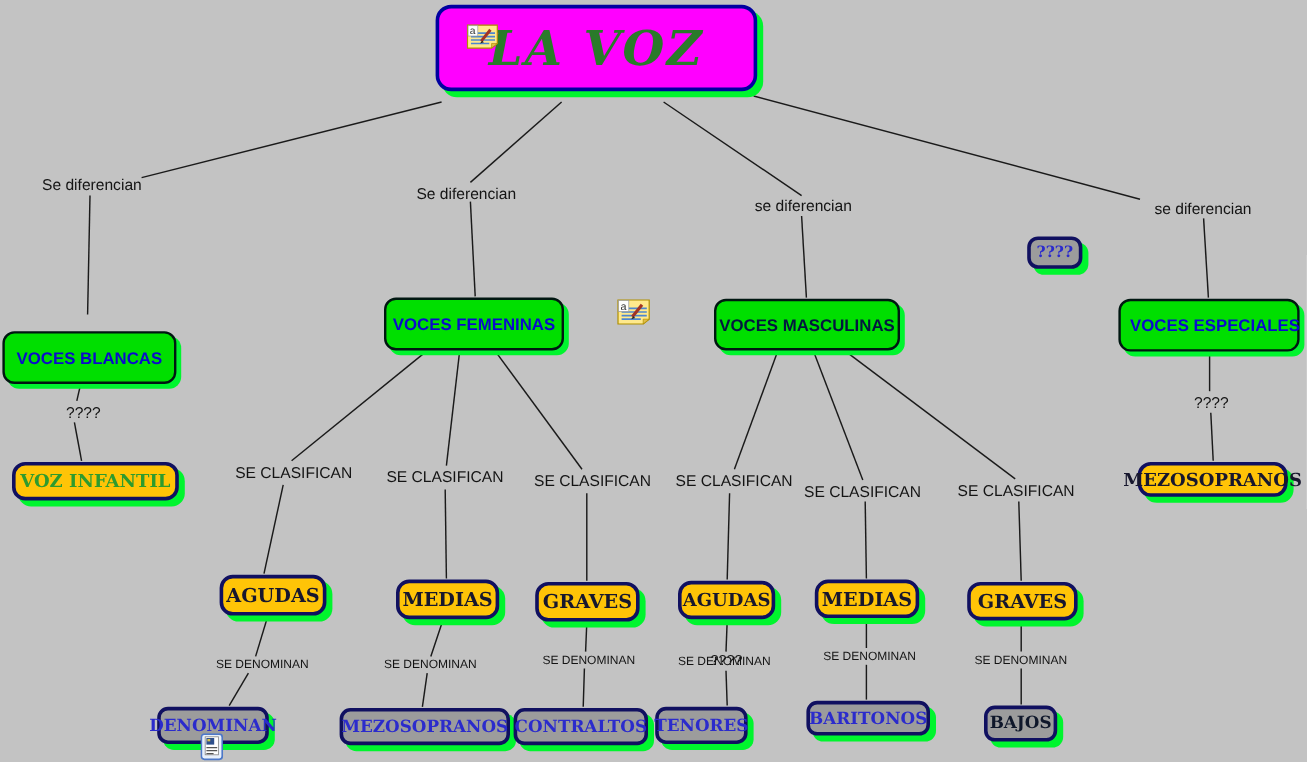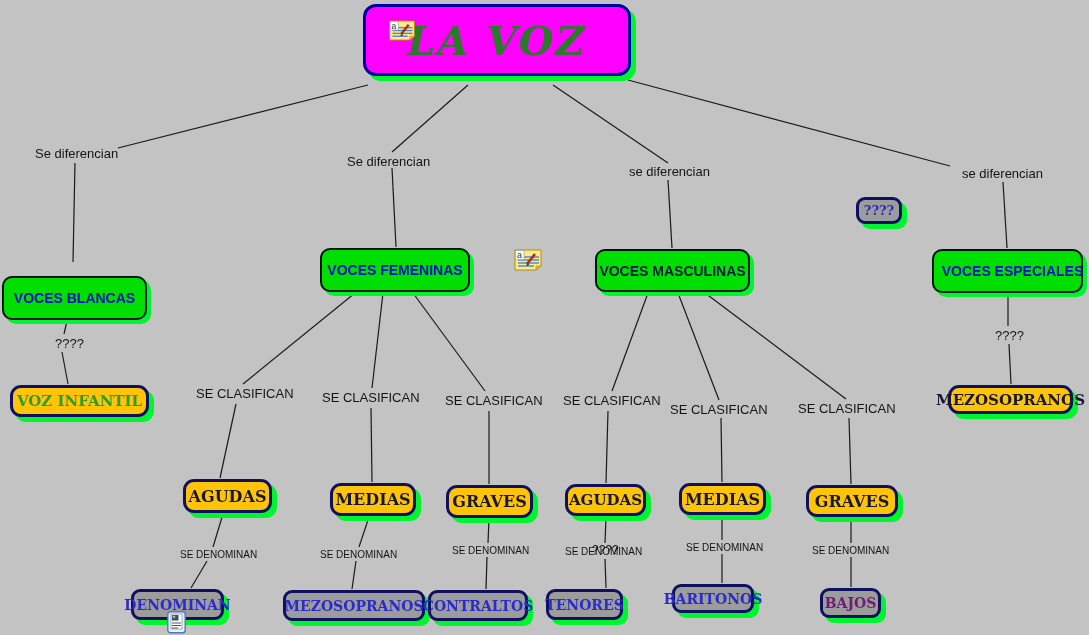--- a/index.html
+++ b/index.html
@@ -118,24 +118,24 @@
     <div class="node gold" style="left: 10px; top: 385px; width: 139px; height: 32px; color: rgb(46, 155, 46); font-size: 15px;">VOZ INFANTIL</div>
     <div class="node gold" style="left: 948px; top: 385px; width: 125px; height: 29px; color: rgb(23, 23, 46); font-size: 15px;">MEZOSOPRANOS</div>
     <div class="node gold" style="left: 183px; top: 479px; width: 89px; height: 34px; color: rgb(23, 23, 46);">AGUDAS</div>
     <div class="node gold" style="left: 330px; top: 483px; width: 86px; height: 33px; color: rgb(23, 23, 46);">MEDIAS</div>
     <div class="node gold" style="left: 446px; top: 485px; width: 87px; height: 33px; color: rgb(23, 23, 46);">GRAVES</div>
     <div class="node gold" style="left: 565px; top: 484px; width: 81px; height: 32px; color: rgb(23, 23, 46); font-size: 15px;">AGUDAS</div>
     <div class="node gold" style="left: 679px; top: 483px; width: 87px; height: 32px; color: rgb(23, 23, 46);">MEDIAS</div>
     <div class="node gold" style="left: 806px; top: 485px; width: 92px; height: 32px; color: rgb(23, 23, 46);">GRAVES</div>
     <div class="node gray" style="left: 131px; top: 589px; width: 93px; height: 31px; color: rgb(43, 43, 204);">DENOMINAN</div>
     <div class="node gray" style="left: 283px; top: 590px; width: 142px; height: 31px; color: rgb(43, 43, 204);">MEZOSOPRANOS</div>
-    <div class="node gray" style="left: 428px; top: 590px; width: 100px; height: 31px; color: rgb(43, 43, 204);">CONTRALTOS</div>
+    <div class="node gray" style="left: 428px; top: 590px; width: 112px; height: 31px; color: rgb(43, 43, 204);">CONTRALTOS</div>
     <div class="node gray" style="left: 546px; top: 589px; width: 77px; height: 31px; color: rgb(43, 43, 204);">TENORES</div>
-    <div class="node gray" style="left: 672px; top: 584px; width: 82px; height: 29px; color: rgb(43, 43, 204);">BARITONOS</div>
-    <div class="node gray" style="left: 820px; top: 588px; width: 61px; height: 30px; color: #701a75;">BAJOS</div>
+    <div class="node gray" style="left: 672px; top: 584px; width: 103px; height: 29px; color: rgb(43, 43, 204);">BARITONOS</div>
+    <div class="node gray" style="left: 820px; top: 588px; width: 61px; height: 30px; color: #0f172a;">BAJOS</div>
     <div class="link-label" style="left: 35px; top: 146px; font-size: 13px;">Se diferencian</div>
     <div class="link-label" style="left: 347px; top: 154px; font-size: 13px;">Se diferencian</div>
     <div class="link-label" style="left: 629px; top: 164px; font-size: 13px;">se diferencian</div>
     <div class="link-label" style="left: 962px; top: 166px; font-size: 13px;">se diferencian</div>
     <div class="link-label" style="left: 55px; top: 336px; font-size: 13px;">????</div>
     <div class="link-label" style="left: 995px; top: 328px; font-size: 13px;">????</div>
     <div class="link-label" style="left: 196px; top: 386px; font-size: 13px;">SE CLASIFICAN</div>
     <div class="link-label" style="left: 322px; top: 390px; font-size: 13px;">SE CLASIFICAN</div>
     <div class="link-label" style="left: 445px; top: 393px; font-size: 13px;">SE CLASIFICAN</div>
     <div class="link-label" style="left: 563px; top: 393px; font-size: 13px;">SE CLASIFICAN</div>

